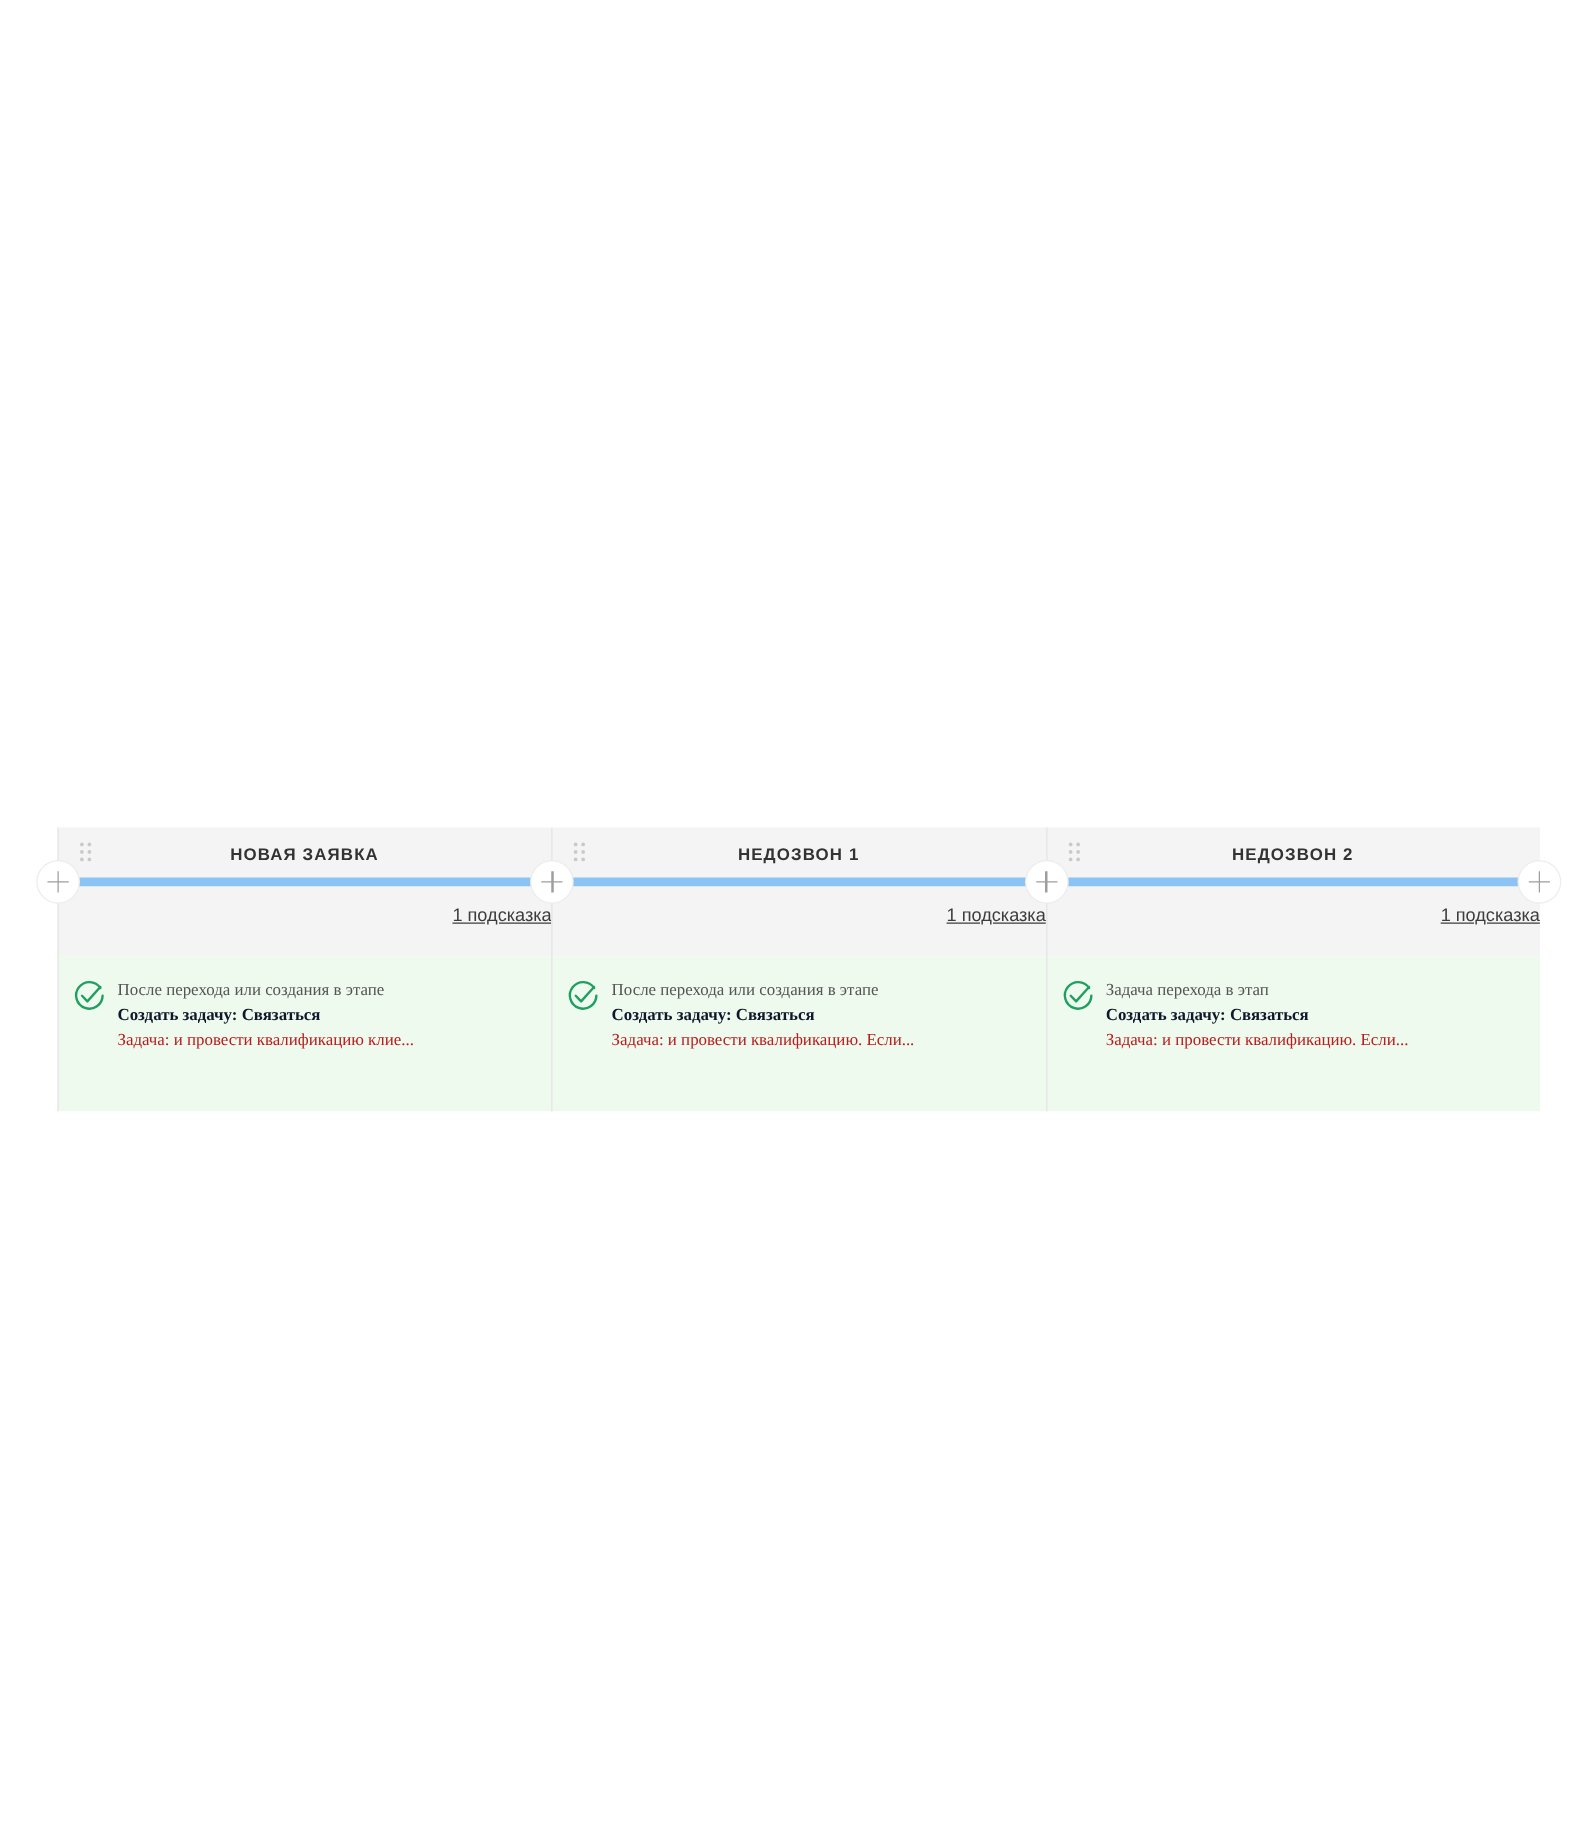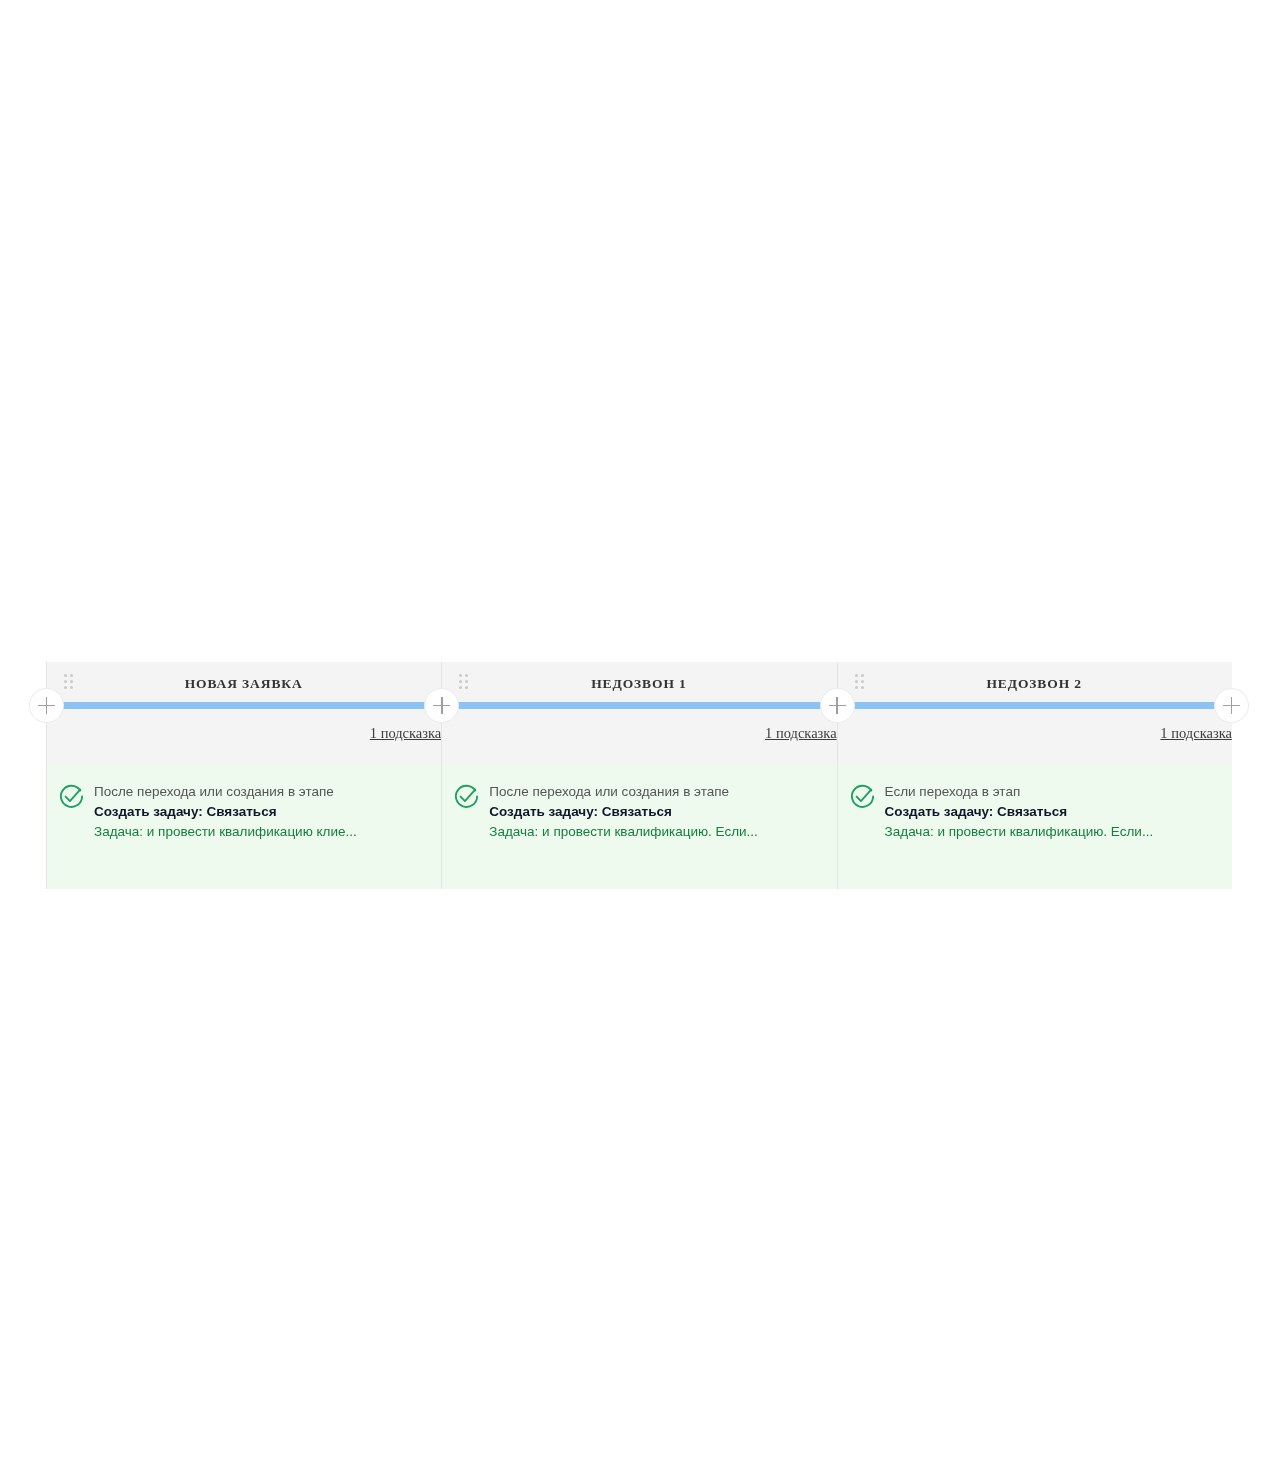--- a/index.html
+++ b/index.html
@@ -51,21 +51,20 @@
     background: #e4e4e4;
     z-index: 3;
   }
 
   
   .col-head {
     position: relative;
     background: #f4f4f4;
     height: 103px;
     box-sizing: border-box;
-    font-family: Liberation Serif, serif;
   }
 
   .stage-title {
     position: absolute;
     left: 0;
     right: 0;
     top: 14px;
     text-align: center;
     font-size: 13.5px;
     font-weight: bold;
@@ -171,33 +170,34 @@
     height: 27px;
     margin-right: 9px;
     margin-top: 2px;
   }
   .check-icon svg { display: block; }
 
   .card-text {
     flex: 1 1 auto;
     min-width: 0;
     padding-top: 1px;
+    font-family: Liberation Serif, serif;
   }
 
   .card-line {
     font-size: 13.5px;
     line-height: 20px;
     color: #4b4b4b;
     white-space: nowrap;
     overflow: hidden;
     text-overflow: ellipsis;
   }
   .card-line.trigger { color: #555555; }
   .card-line.action  { font-weight: bold; color: #0f172a; }
-  .card-line.detail  { color: #15803d; }
+  .card-line.detail  { color: #b91c1c; }
 </style>
 </head>
 <body>
 
 <div id="board">
   <div class="columns">
 
     <div class="column">
       <div class="col-head">
 
@@ -305,21 +305,21 @@
 
       <div class="col-body">
         <div class="robot-card">
           <span class="check-icon">
             <svg width="27" height="27" viewBox="0 0 27 27" fill="none" xmlns="http://www.w3.org/2000/svg">
               <path d="M22.3 7.4 A10.6 10.6 0 1 0 24.1 13.5" stroke="#20a060" stroke-width="1.9" stroke-linecap="round" fill="none"></path>
               <path d="M7.6 13.6 L11.9 18.1 L22.2 6.6" stroke="#20a060" stroke-width="1.9" stroke-linecap="round" stroke-linejoin="round" fill="none"></path>
             </svg>
           </span>
           <div class="card-text">
-            <div class="card-line trigger">Если перехода в этап</div>
+            <div class="card-line trigger">Задача перехода в этап</div>
             <div class="card-line action">Создать задачу: Связаться</div>
             <div class="card-line detail">Задача: и провести квалификацию. Если...</div>
           </div>
         </div>
       </div>
     </div>
 
   </div>
 </div>
 

